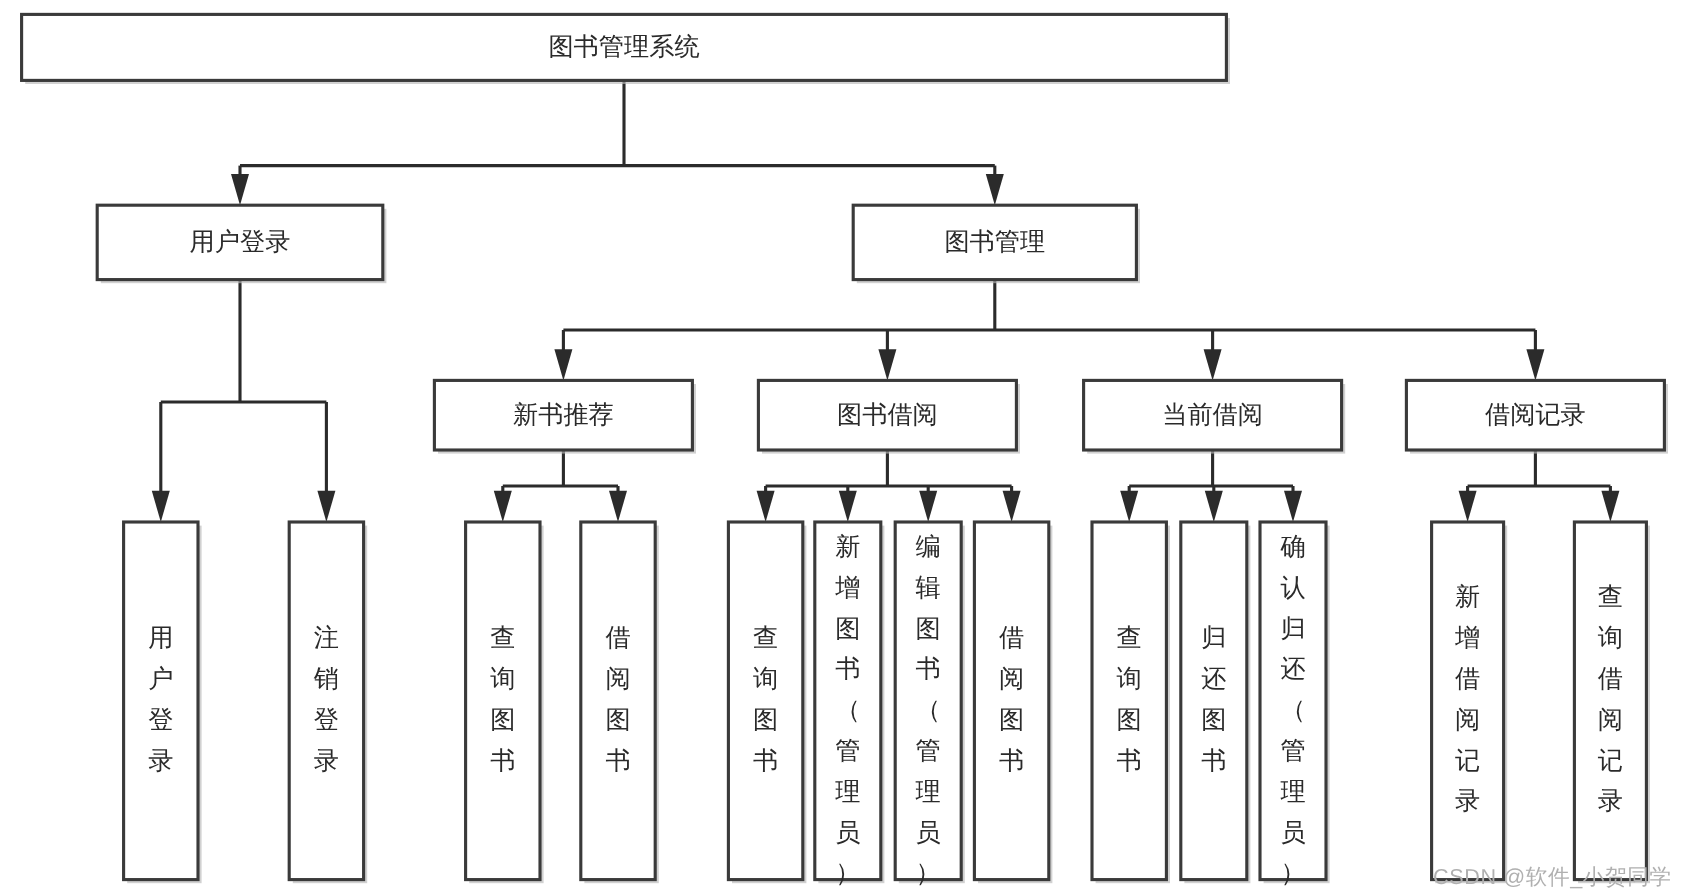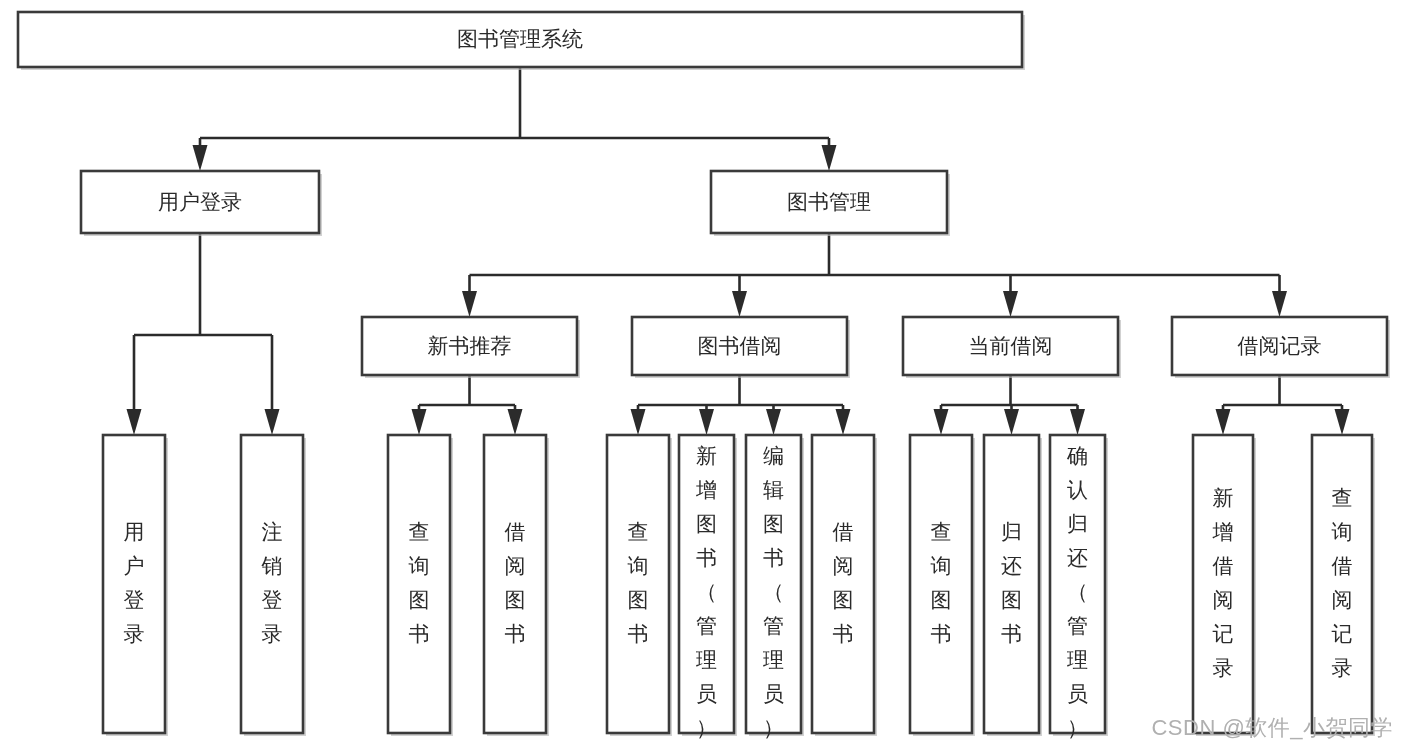--- a/index.html
+++ b/index.html
@@ -59,21 +59,21 @@
     fill: #2a2a2a;
     font-family: "Liberation Sans", "DejaVu Sans", sans-serif;
     font-size: 21px;
     text-anchor: middle;
   }
   .watermark-text {
     position: absolute;
     right: 12px;
     bottom: 4px;
     font-family: "Liberation Sans", "DejaVu Sans", sans-serif;
-    font-size: 22px;
+    font-size: 18px;
     color: #b0b0b0;
     white-space: nowrap;
     user-select: none;
     letter-spacing: 0.5px;
   }
 </style>
 </head>
 <body>
 
 <div id="diagram-root">

